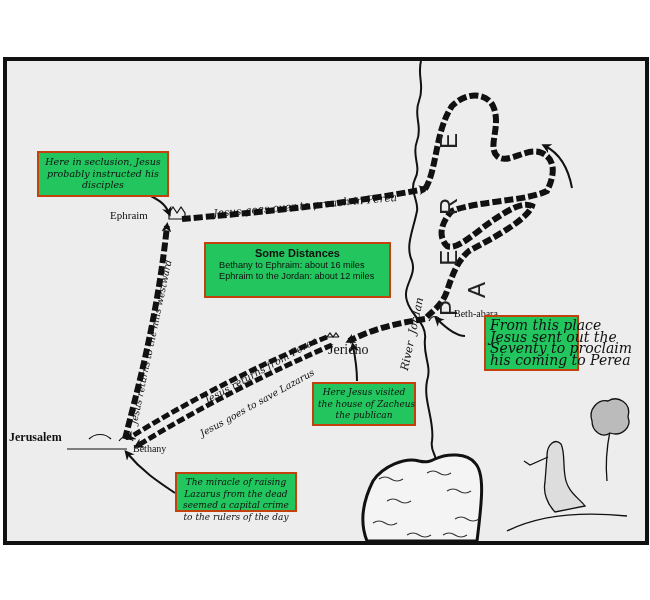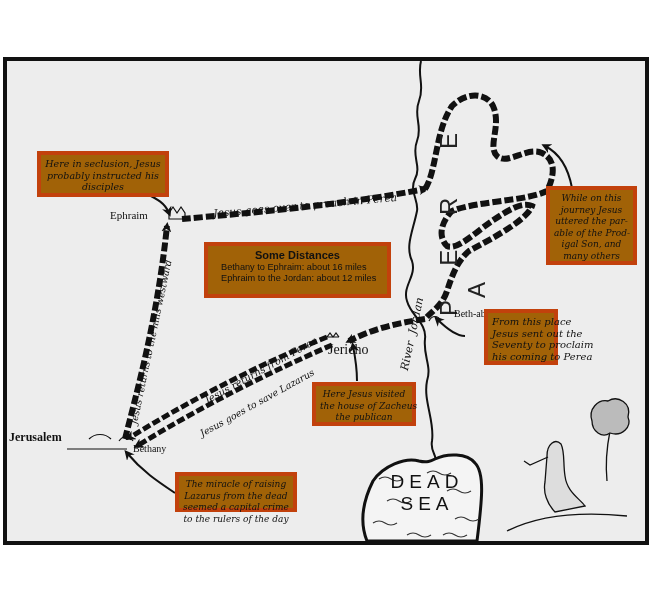--- a/index.html
+++ b/index.html
@@ -1,20 +1,20 @@
 <!DOCTYPE html>
 <html><head>
 <meta charset="utf-8">
 <style>
   html, body { margin: 0; padding: 0; background: #ffffff; }
   body { width: 650px; height: 600px; position: relative; overflow: hidden; font-family: "DejaVu Serif", serif; }
   .frame { position: absolute; left: 3px; top: 57px; width: 638px; height: 480px; border: 4px solid #111; background: #ededed; overflow: hidden; }
   .ghost { position: absolute; color: #d6d6d6; font-family: "Liberation Serif", serif; font-size: 12px; line-height: 15px; white-space: pre; }
   svg.map { position: absolute; left: 0; top: 0; }
-  .note { position: absolute; background: #a16207; border: 4px solid #c2410c; font-family: "DejaVu Serif", serif; font-style: italic; font-size: 9.5px; line-height: 11.5px; color: #111; text-align: center; padding: 3px 4px; box-sizing: border-box; }
+  .note { position: absolute; background: #22c55e; border: 2px solid #c2410c; font-family: "DejaVu Serif", serif; font-style: italic; font-size: 9.5px; line-height: 11.5px; color: #111; text-align: center; padding: 3px 4px; box-sizing: border-box; }
   .note .ln { display: block; white-space: nowrap; }
   .dist { font-style: normal; font-family: "Liberation Sans", sans-serif; font-size: 9.2px; line-height: 11px; text-align: left; padding: 4px 13px; }
   .dist .title { text-align: center; font-weight: bold; font-size: 11px; margin-bottom: 1px; }
   .lbl { position: absolute; font-family: "DejaVu Serif", serif; font-style: italic; color: #111; white-space: nowrap; }
   .place { font-style: normal; font-family: "Liberation Serif", serif; font-size: 11px; }
   .route { font-size: 10px; transform-origin: 0 0; }
   .region { position: absolute; font-family: "Liberation Sans", sans-serif; font-size: 24px; color: #222; letter-spacing: 1px; }
   .sea { position: absolute; font-family: "Liberation Sans", sans-serif; font-size: 19px; letter-spacing: 5px; color: #111; text-align: center; line-height: 22px; }
 </style>
 </head>
@@ -88,52 +88,40 @@
     <span style="margin-left:26px;">R</span>
     <span style="margin-left:40px;">E</span>
     <span style="margin-left:18px;">A</span>
   </div>
 
   <div class="lbl" style="left:391px;top:308px;transform:rotate(-78deg);transform-origin:0 0;font-size:11px;">
     <span>River</span>
     <span style="margin-left:4px;">Jordan</span>
   </div>
 
-  <div class="sea" style="left:380px;top:410px;width:80px;">
-    <div>DEAD</div>
-    <div>SEA</div>
-  </div>
 
   <div class="lbl place" style="left:103px;top:148px;">Ephraim</div>
   <div class="lbl place" style="left:2px;top:369px;font-size:12px;font-weight:bold;">Jerusalem</div>
   <div class="lbl place" style="left:126px;top:382px;font-size:10px;">Bethany</div>
   <div class="lbl place" style="left:321px;top:281px;font-size:14px;">Jericho</div>
   <div class="lbl place" style="left:447px;top:247px;font-size:10px;">Beth-abara</div>
 
   <div class="lbl route" style="left:206px;top:146px;transform:rotate(-5deg);font-size:10.5px;">Jesus goes over to preach in Perea</div>
   <div class="lbl route" style="left:121px;top:362px;transform:rotate(-78deg);font-size:9.5px;">Jesus returns to the hills westward</div>
   <div class="lbl route" style="left:196px;top:335px;transform:rotate(-29deg);font-size:10px;">Jesus returns from Perea</div>
   <div class="lbl route" style="left:191px;top:368px;transform:rotate(-29deg);font-size:9.5px;">Jesus goes to save Lazarus</div>
 
   <div class="note" style="left:30px;top:90px;width:132px;height:46px;">
     <span class="ln">Here in seclusion, Jesus</span>
     <span class="ln">probably instructed his</span>
     <span class="ln">disciples</span>
   </div>
 
-  <div class="note" style="left:539px;top:125px;width:91px;height:79px;font-size:9px;line-height:11.5px;">
-    <span class="ln">While on this</span>
-    <span class="ln">journey Jesus</span>
-    <span class="ln">uttered the par-</span>
-    <span class="ln">able of the Prod-</span>
-    <span class="ln">igal Son, and</span>
-    <span class="ln">many others</span>
-  </div>
 
-  <div class="note" style="left:477px;top:248px;width:74px;height:56px;font-size:10px;line-height:11.5px;">
+  <div class="note" style="left:477px;top:254px;width:95px;height:56px;font-size:14px;line-height:11.5px;">
     <span class="ln">From this place</span>
     <span class="ln">Jesus sent out the</span>
     <span class="ln">Seventy to proclaim</span>
     <span class="ln">his coming to Perea</span>
   </div>
 
   <div class="note" style="left:305px;top:321px;width:104px;height:44px;font-size:9px;line-height:11.5px;">
     <span class="ln">Here Jesus visited</span>
     <span class="ln">the house of Zacheus</span>
     <span class="ln">the publican</span>

